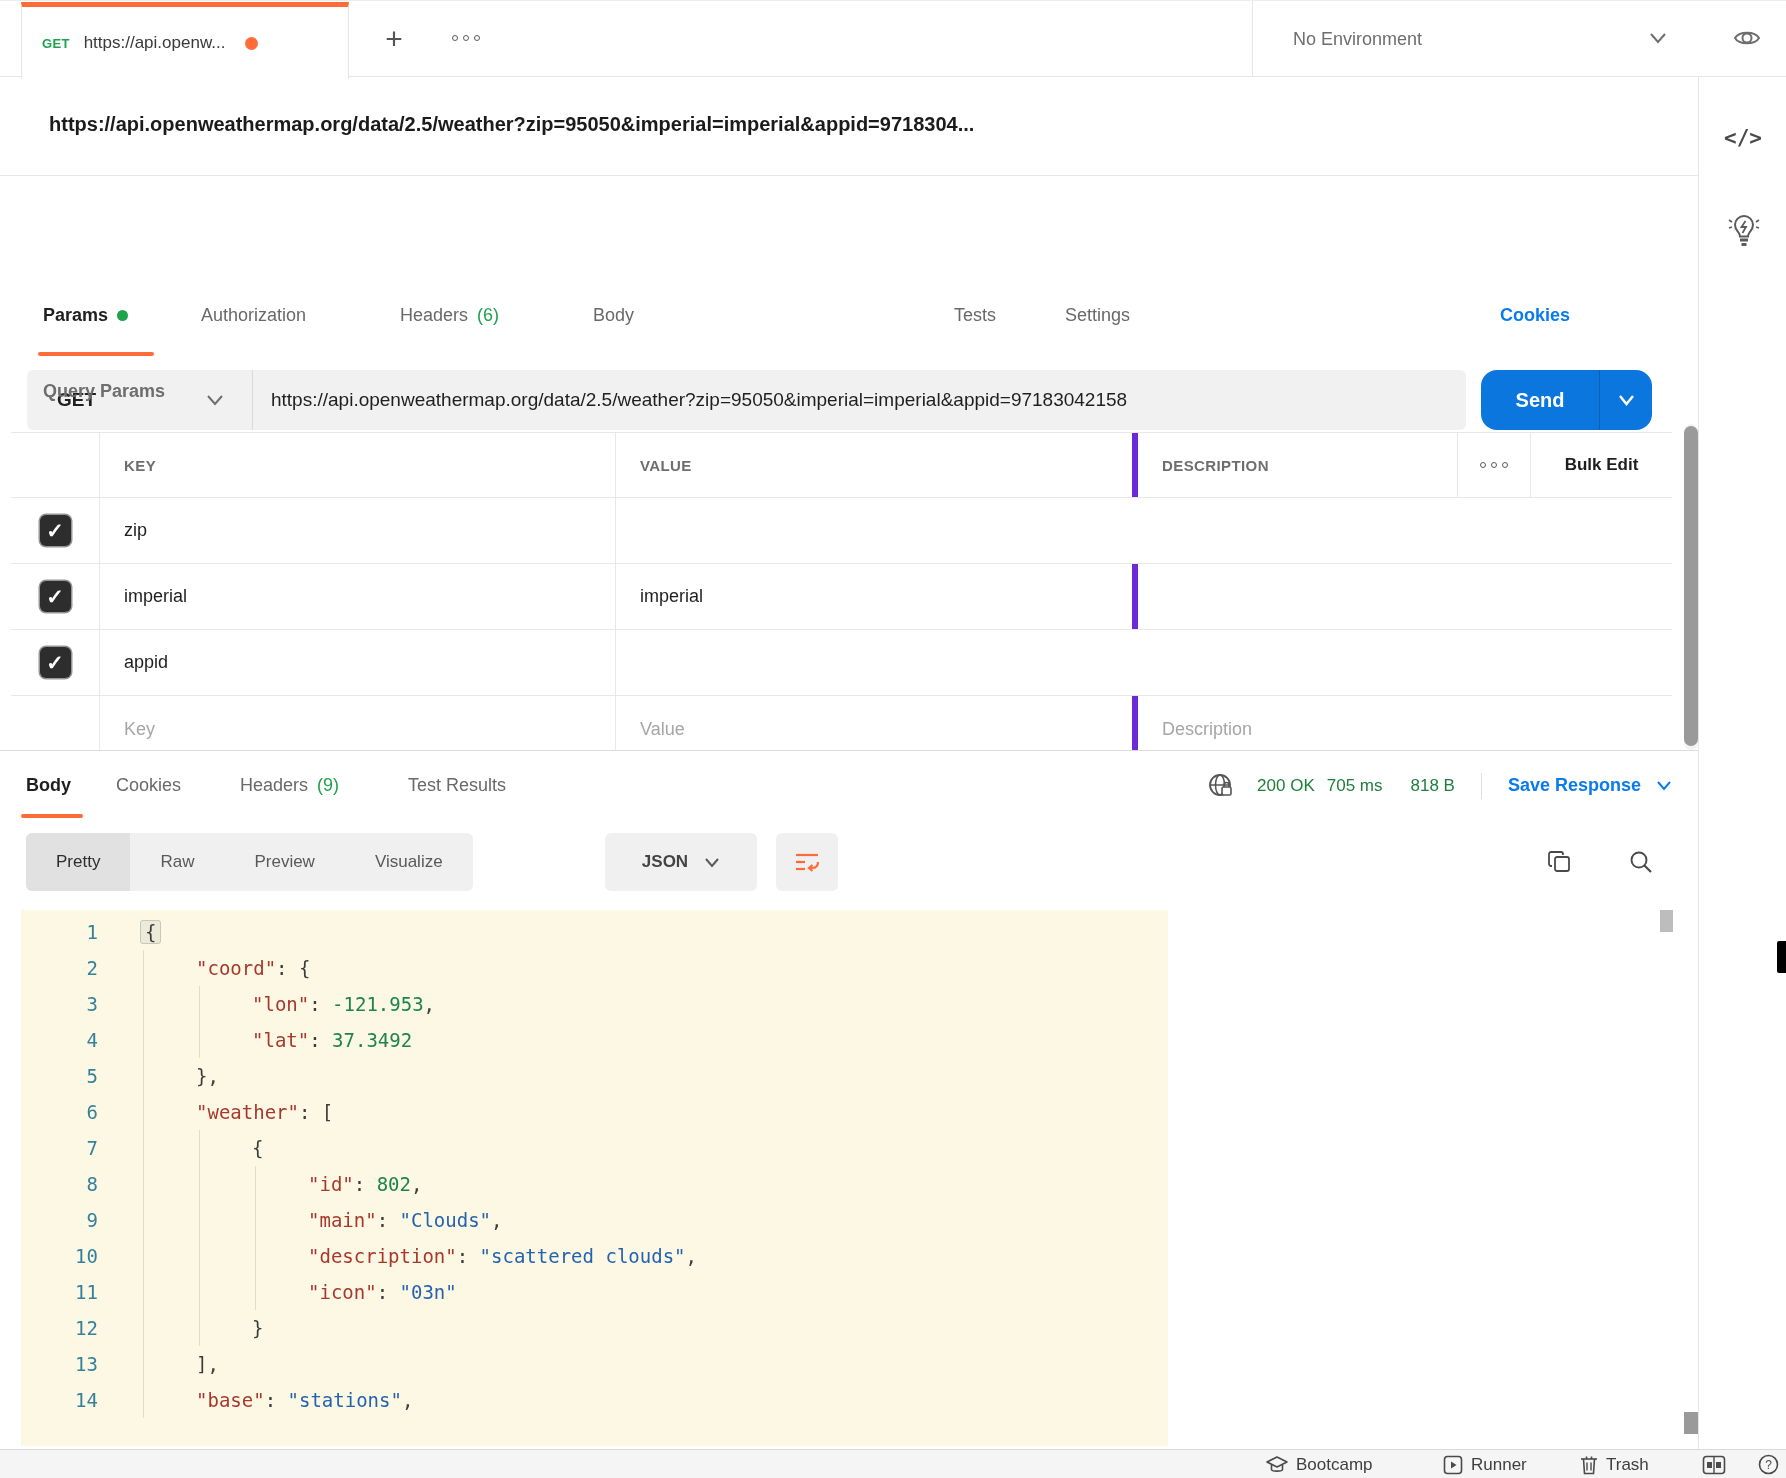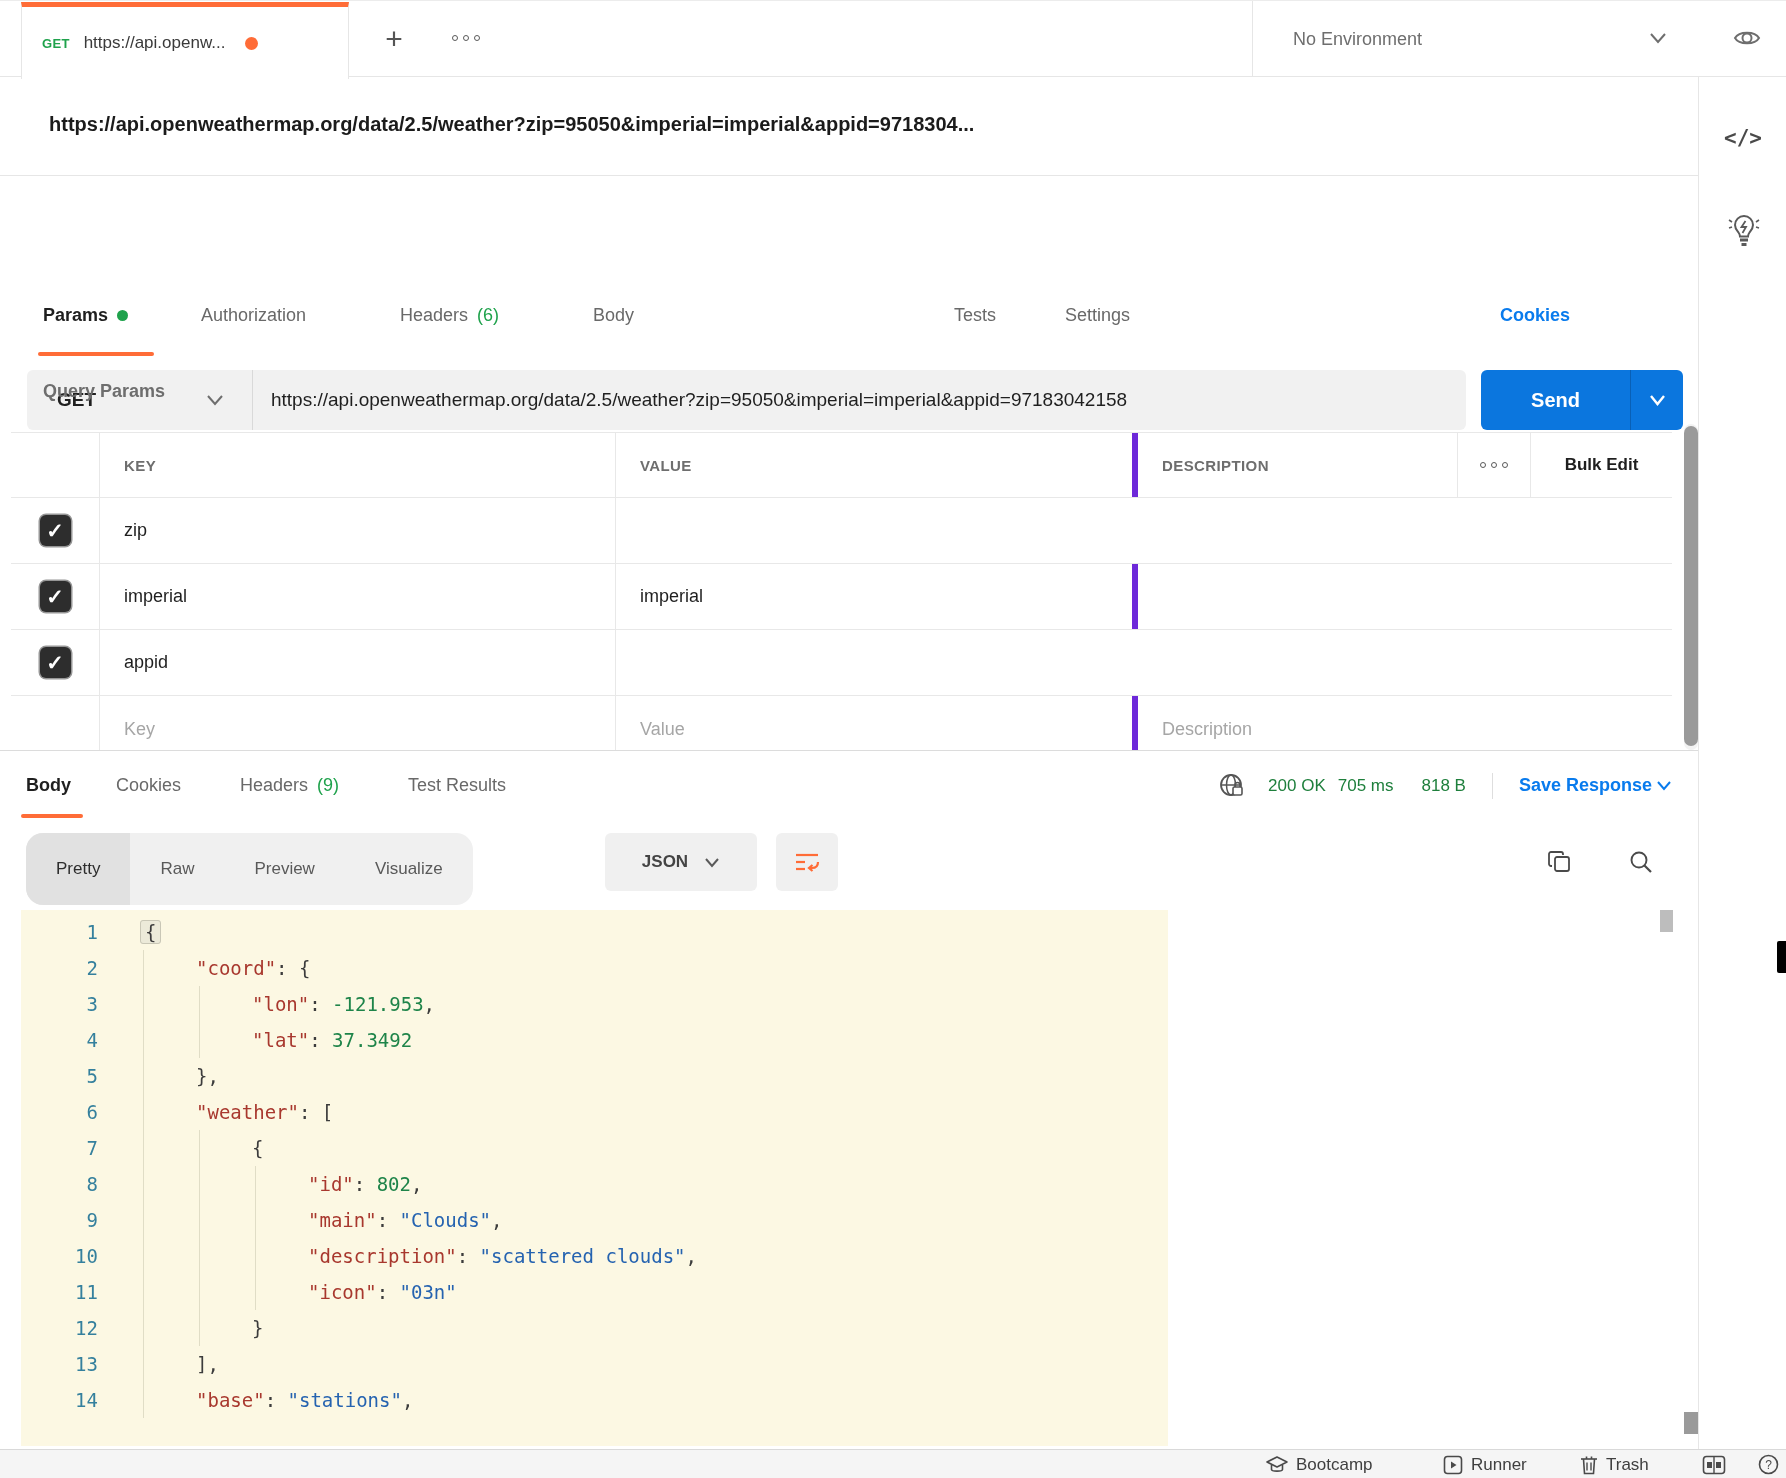--- a/index.html
+++ b/index.html
@@ -35,21 +35,21 @@
   .edit-seg { width:62px; height:48px; display:flex; align-items:center; justify-content:center; border-radius:6px; }
   .edit-seg.on { background:#fff; box-shadow:0 0 2px rgba(0,0,0,.12); }
 
   
   .reqbar { position:absolute; left:0; top:176px; width:1698px; height:97px; background:#fff; }
   .left-strip { position:absolute; left:0; top:176px; width:7px; height:97px; background:#ececec; border-right:1px solid #dcdcdc; }
   .url-box { position:absolute; left:27px; top:194px; width:1439px; height:60px; background:#f1f1f1; border-radius:6px; display:flex; align-items:center; }
   .method-sel { width:226px; height:100%; display:flex; align-items:center; justify-content:space-between; padding:0 28px 0 30px; border-right:1px solid #d9d9d9; }
   .method-sel .mv { font-size:19px; font-weight:700; color:#1f1f1f; }
   .url-input { flex:1; height:100%; border:0; outline:0; background:transparent; font-family:"Liberation Sans", sans-serif; font-size:19px; color:#1f1f1f; padding:0 18px; }
-  .send-btn { position:absolute; left:1481px; top:194px; width:202px; height:60px; background:#0b76de; border-radius:6px; display:flex; color:#fff; }
+  .send-btn { position:absolute; left:1481px; top:194px; width:171px; height:60px; background:#0b76de; border-radius:16px; display:flex; color:#fff; }
   .send-main { flex:1; display:flex; align-items:center; justify-content:center; font-size:20px; font-weight:700; }
   .send-sep { width:1px; background:rgba(0,0,0,.18); }
   .send-caret { width:52px; display:flex; align-items:center; justify-content:center; }
 
   
   .reqtabs { position:absolute; left:0; top:273px; width:1698px; height:85px; background:#fff; }
   .rtab { position:absolute; top:0; height:100%; display:flex; align-items:center; gap:9px; font-size:18px; color:#696969; }
   .rtab.active { color:#1f1f1f; font-weight:600; }
   .rtab .gdot { width:11px; height:11px; border-radius:50%; background:#1fa24c; }
   .rtab .cnt { color:#1fa24c; }
@@ -79,25 +79,25 @@
   .section-div { position:absolute; left:0; top:750px; width:1698px; height:1px; background:#dcdcdc; }
 
   
   .resphdr { position:absolute; left:0; top:751px; width:1698px; height:69px; background:#fff; }
   .resp-tab { position:absolute; top:0; height:100%; display:flex; align-items:center; gap:9px; font-size:18px; color:#696969; }
   .resp-tab.active { color:#1f1f1f; font-weight:600; }
   .body-underline { position:absolute; left:21px; top:63px; width:62px; height:4px; background:#ff6c37; border-radius:2px; }
   .resp-meta { position:absolute; right:0; top:0; height:100%; display:flex; align-items:center; }
   .meta-green { color:#1e7f3c; font-size:17px; }
   .meta-sep { width:1px; height:26px; background:#dedede; margin:0 26px; }
-  .save-resp { color:#097bed; font-size:18px; font-weight:700; display:flex; align-items:center; gap:4px; }
+  .save-resp { color:#097bed; font-size:18px; font-weight:700; display:flex; align-items:center; gap:15px; }
 
   
   .viewbar { position:absolute; left:0; top:833px; width:1698px; height:58px; }
-  .pillgroup { position:absolute; left:26px; top:0; height:72px; display:flex; background:#f0f0f0; border-radius:17px; overflow:hidden; }
+  .pillgroup { position:absolute; left:26px; top:0; height:58px; display:flex; background:#f0f0f0; border-radius:6px; overflow:hidden; }
   .pill { display:flex; align-items:center; padding:0 30px; font-size:17px; color:#595959; }
   .pill.on { background:#e1e1e1; color:#2d2d2d; }
   .fmt-sel { position:absolute; left:605px; top:0; width:152px; height:58px; background:#f0f0f0; border-radius:6px; display:flex; align-items:center; justify-content:center; gap:16px; font-size:17px; font-weight:600; color:#444; }
   .wrap-btn { position:absolute; left:776px; top:0; width:62px; height:58px; background:#f0f0f0; border-radius:6px; display:flex; align-items:center; justify-content:center; }
   .icon-btn { position:absolute; top:15px; width:28px; height:28px; display:flex; align-items:center; justify-content:center; }
 
   
   .codeblock { position:absolute; left:21px; top:910px; width:1147px; height:536px; background:#fcf8e3; font-family:"DejaVu Sans Mono", monospace; font-size:19px; overflow:hidden; padding-top:4px; }
   .cl { position:relative; height:36px; line-height:36px; white-space:pre; }
   .cl-n { display:inline-block; width:77px; text-align:right; color:#35809d; }

